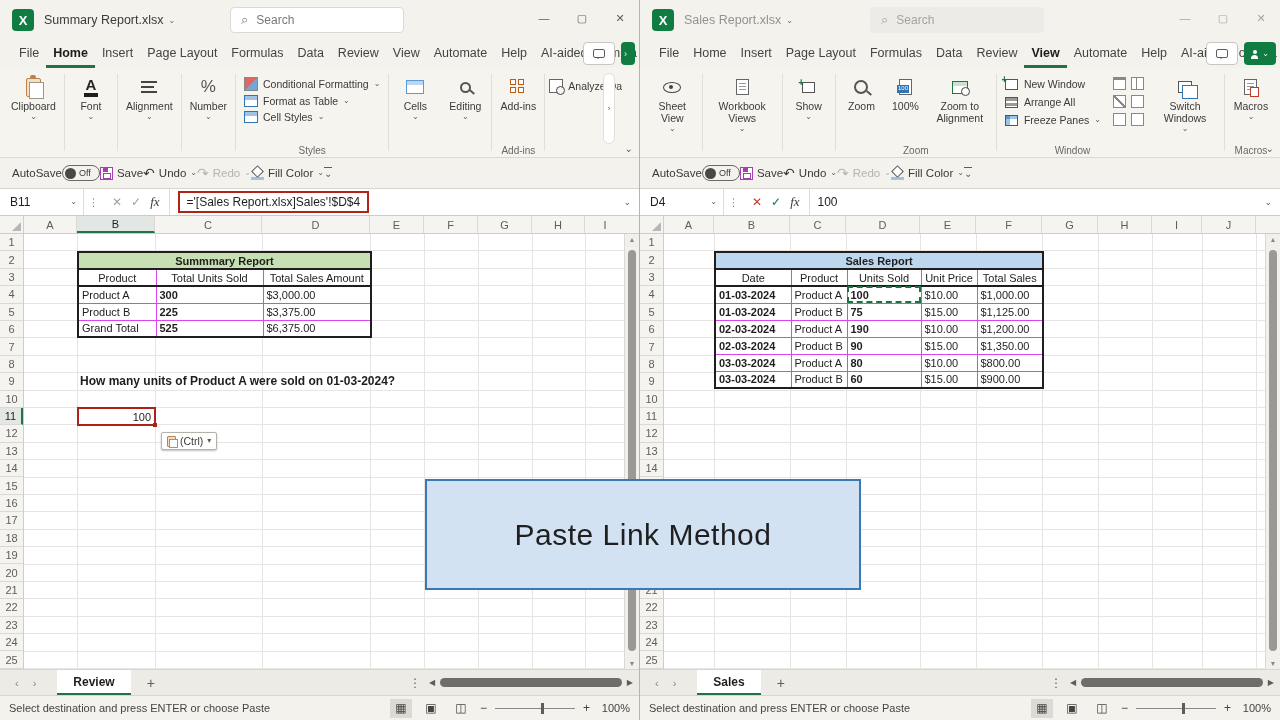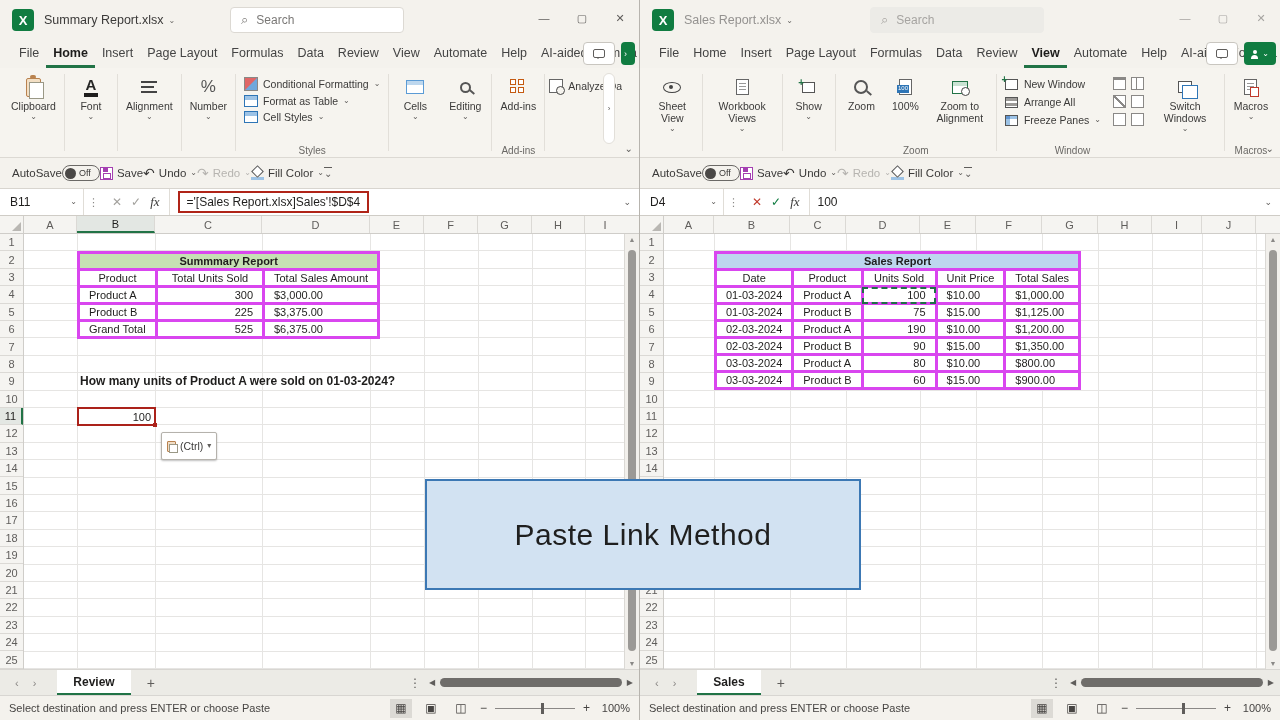--- a/index.html
+++ b/index.html
@@ -171,32 +171,32 @@
     background-size:1px 100%,1px 100%,1px 100%,1px 100%,1px 100%,1px 100%,1px 100%,1px 100%,1px 100%,1px 100%,auto;
     background-position:50px 0,126px 0,182px 0,256px 0,312px 0,378px 0,434px 0,488px 0,538px 0,592px 0,0 0;
     background-repeat:no-repeat,no-repeat,no-repeat,no-repeat,no-repeat,no-repeat,no-repeat,no-repeat,no-repeat,no-repeat,repeat;}
   .vscroll{width:15px;flex:0 0 auto;background:#f2f0ec;border-left:1px solid #dbd9d5;position:relative;font-size:7px;color:#8a8886;}
   .vs-up{position:absolute;top:2px;left:0;right:0;text-align:center;}
   .vs-down{position:absolute;bottom:2px;left:0;right:0;text-align:center;}
   .vthumb{position:absolute;left:3px;right:3px;top:16px;bottom:18px;background:#9b9996;border-radius:5px;}
 
   
   .sheet-table{position:absolute;border-collapse:collapse;table-layout:fixed;background:#fff;font-size:11px;color:#1f1e1d;border:2px solid #1f1e1d;}
-  .sheet-table td{border:3px solid #d946ef;height:17px;padding:0 9px;overflow:hidden;white-space:nowrap;}
+  .sheet-table td{border:1px solid #d946ef;height:17px;padding:0 3px;overflow:hidden;white-space:nowrap;}
   .sheet-table .title td{font-weight:bold;text-align:center;border-bottom:2px solid #1f1e1d;}
   .win-left .sheet-table .title td{background:#c6e0b4;}
   .win-right .sheet-table .title td{background:#bdd7ee;}
   .sheet-table .hdr td{font-weight:normal;text-align:center;border-bottom:2px solid #1f1e1d;}
   .sheet-table td.al{text-align:left;}
-  .sheet-table td.ar{text-align:right;}
+  .sheet-table td.ar{text-align:left;font-weight:bold;}
   .sheet-table td.ants{outline:2px dashed #1e7145;outline-offset:-2px;}
   .question{position:absolute;left:56px;top:139px;height:17.4px;line-height:17.4px;font-size:12px;font-weight:bold;color:#1f1e1d;white-space:nowrap;}
   .b11{position:absolute;left:53px;top:173px;width:79px;height:19px;border:2px solid #ab221a;background:#fff;display:flex;align-items:center;justify-content:flex-end;padding-right:3px;font-size:11px;color:#1f1e1d;}
   .b11::after{content:"";position:absolute;right:-3px;bottom:-3px;width:4px;height:4px;background:#ab221a;}
-  .paste-btn{position:absolute;left:137px;top:198px;height:28px;background:#fff;border:1px solid #b5b2ac;border-radius:2px;box-shadow:0 1px 2px rgba(0,0,0,.25);display:flex;align-items:center;gap:4px;padding:0 5px;font-size:10.5px;color:#3b3a39;}
+  .paste-btn{position:absolute;left:137px;top:198px;height:18px;background:#fff;border:1px solid #b5b2ac;border-radius:2px;box-shadow:0 1px 2px rgba(0,0,0,.25);display:flex;align-items:center;gap:4px;padding:0 5px;font-size:10.5px;color:#3b3a39;}
   .mini-clip{width:9px;height:11px;background:#f0ddc6;border:1px solid #b9824f;border-radius:1px;position:relative;}
   .mini-clip::after{content:"";position:absolute;left:1px;top:2px;right:-3px;bottom:-2px;background:#fff;border:1px solid #9a9886;}
 
   
   .tabbar{height:26px;background:#ecebe6;border-top:1px solid #d8d6d2;display:flex;align-items:stretch;padding-left:8px;flex:0 0 auto;font-size:12px;color:#5f5d5b;}
   .nav-ch{display:flex;align-items:center;padding:0 7px;font-size:11px;color:#8a8886;}
   .sheettab{margin-left:14px;background:#fff;display:flex;align-items:center;padding:0 16px;font-weight:bold;color:#1f1e1d;border-bottom:2px solid #217346;}
   .addsheet{display:flex;align-items:center;padding:0 16px;font-size:14px;color:#5f5d5b;}
   .tab-kebab{margin-left:auto;display:flex;align-items:center;padding:0 6px;color:#5f5d5b;}
   .hscroll{display:flex;align-items:center;gap:5px;width:212px;padding:0 6px 0 2px;}

